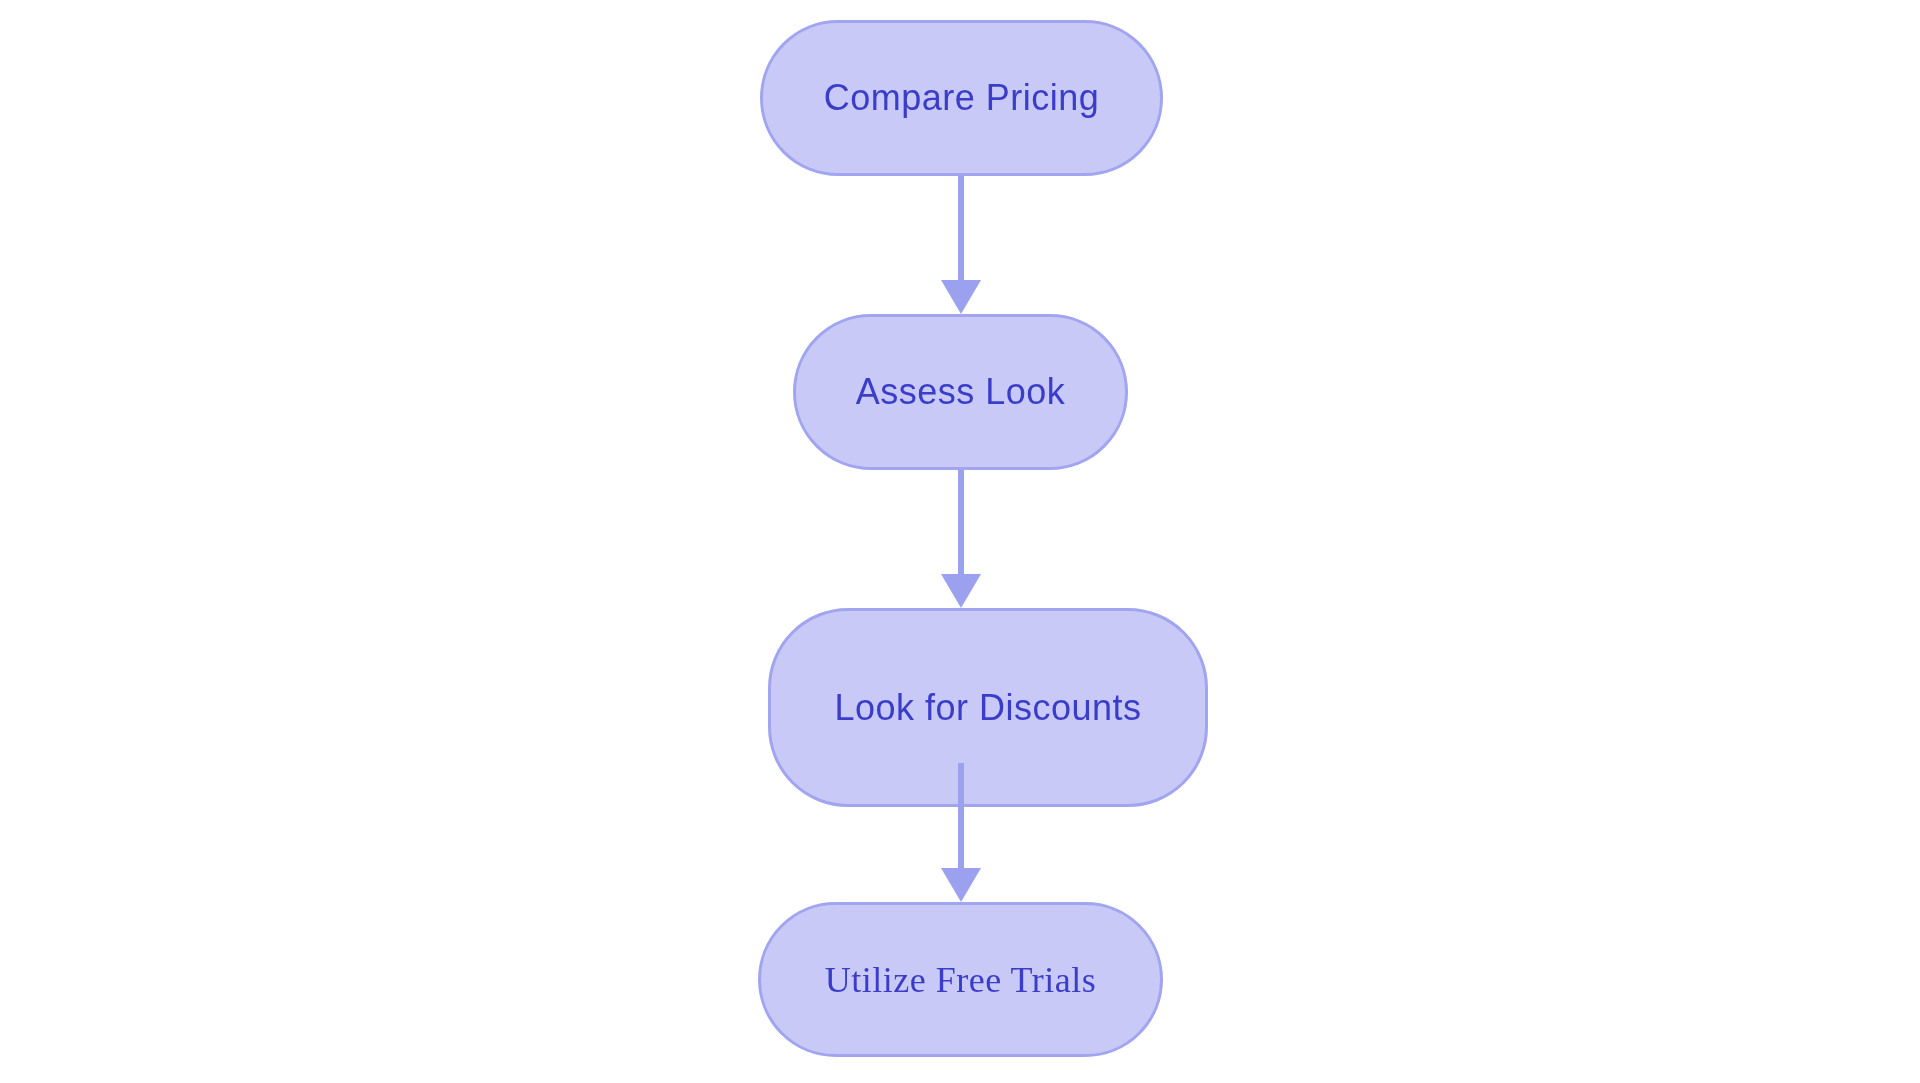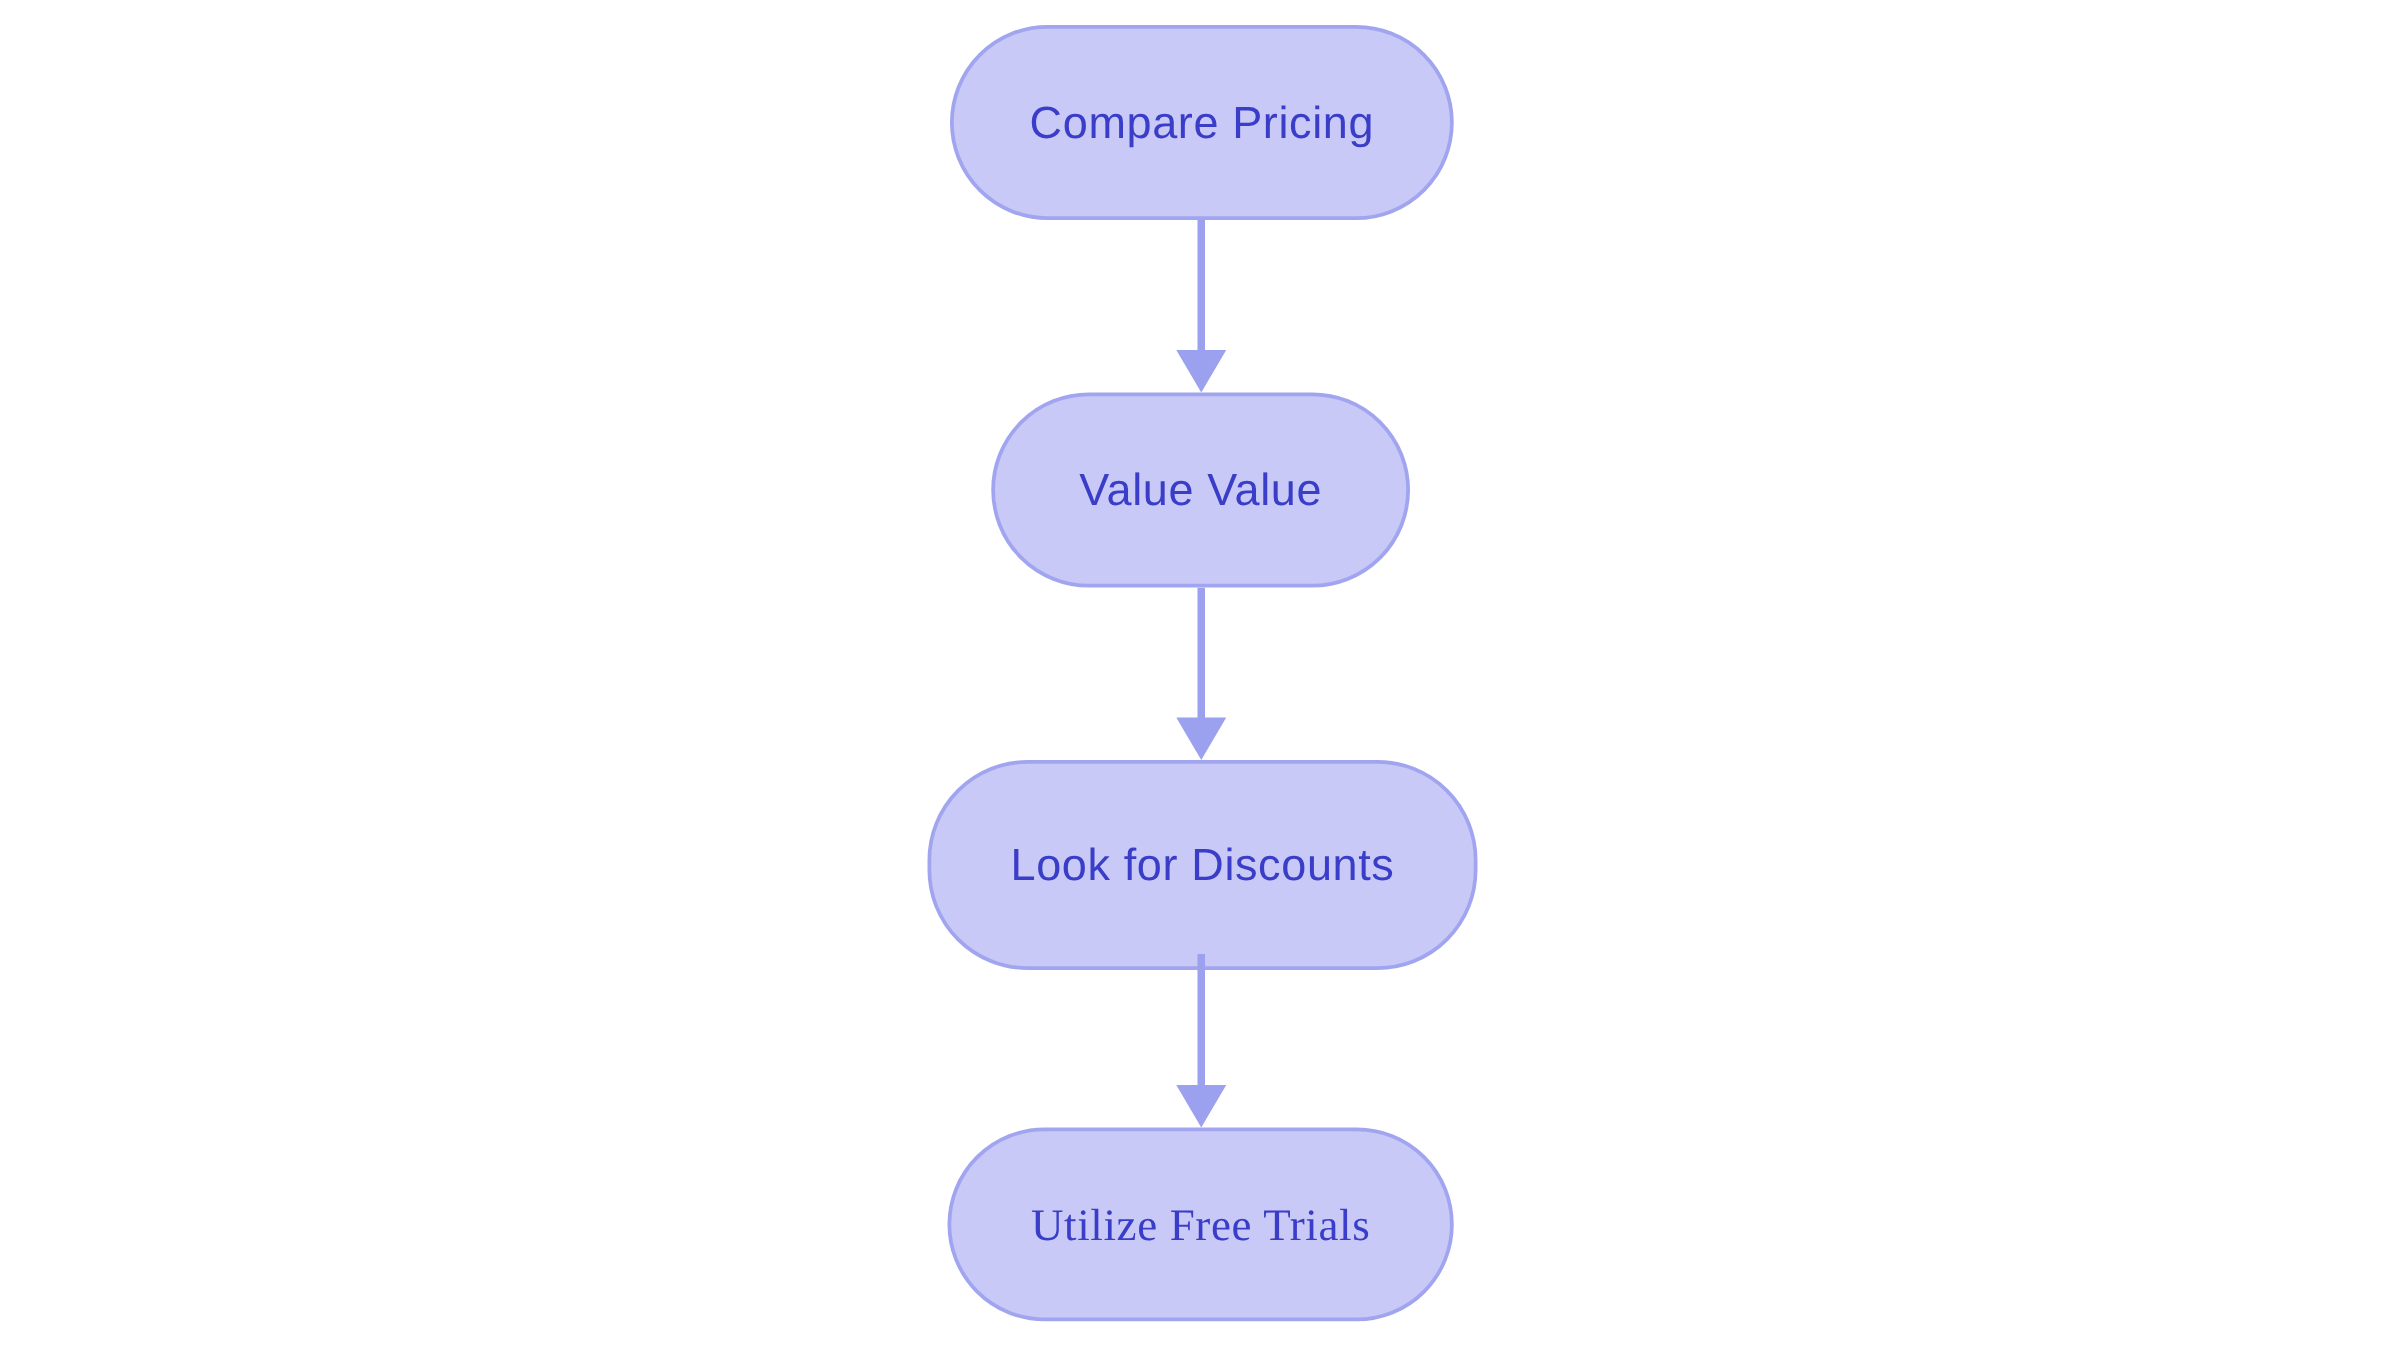--- a/index.html
+++ b/index.html
@@ -35,21 +35,21 @@
   .node .label {
     color: var(--text);
     font-size: 36px;
     font-weight: 500;
     letter-spacing: 0.5px;
     white-space: nowrap;
     text-align: center;
   }
   .node-1 { left: 760px; top: 20px;  width: 403px; height: 156px; }
   .node-2 { left: 793px; top: 314px; width: 335px; height: 156px; }
-  .node-3 { left: 742px; top: 608px; width: 440px; height: 168px; }
+  .node-3 { left: 768px; top: 608px; width: 440px; height: 199px; }
   .node-4 { left: 758px; top: 902px; width: 405px; height: 155px; font-family: Liberation Serif, serif; }
   .arrow {
     position: absolute;
     left: 941px;
     width: 40px;
     display: block;
   }
   .arrow-1 { top: 176px; height: 138px; }
   .arrow-2 { top: 470px; height: 138px; }
   .arrow-3 { top: 763px; height: 139px; }
@@ -64,21 +64,21 @@
   <div class="node node-1">
     <span class="label">Compare Pricing</span>
   </div>
 
   <svg class="arrow arrow-1" viewBox="0 0 40 138" preserveAspectRatio="none">
     <line x1="20" y1="0" x2="20" y2="106"></line>
     <polygon points="0,104 40,104 20,138"></polygon>
   </svg>
 
   <div class="node node-2">
-    <span class="label">Value Value</span>
+    <span class="label">Assess Look</span>
   </div>
 
   <svg class="arrow arrow-2" viewBox="0 0 40 138" preserveAspectRatio="none">
     <line x1="20" y1="0" x2="20" y2="106"></line>
     <polygon points="0,104 40,104 20,138"></polygon>
   </svg>
 
   <div class="node node-3">
     <span class="label">Look for Discounts</span>
   </div>

